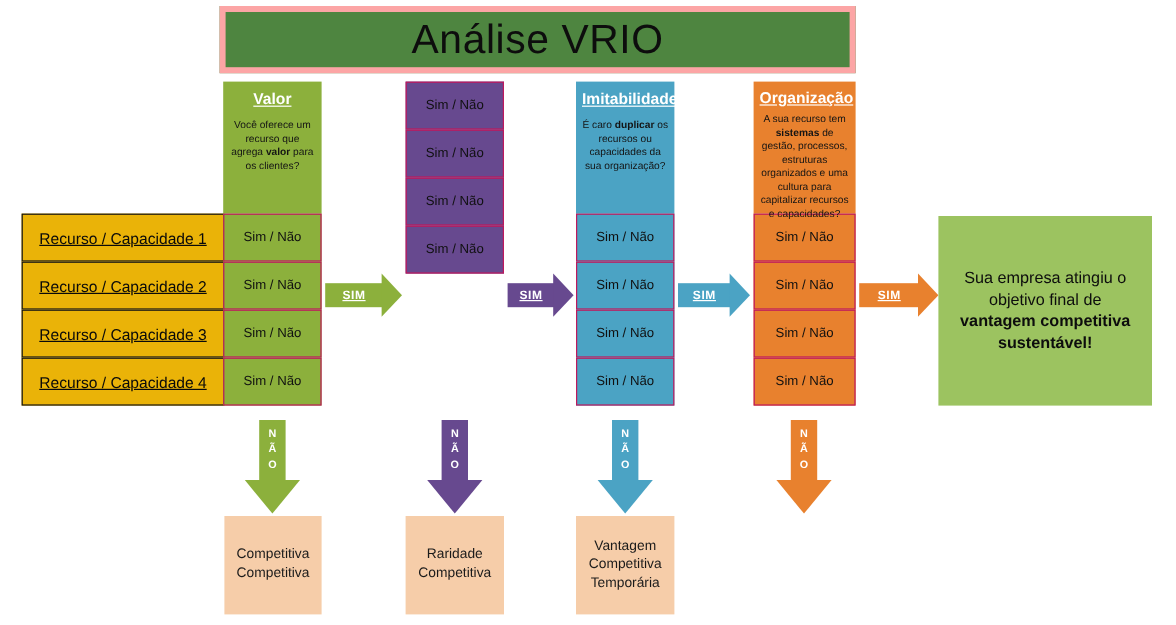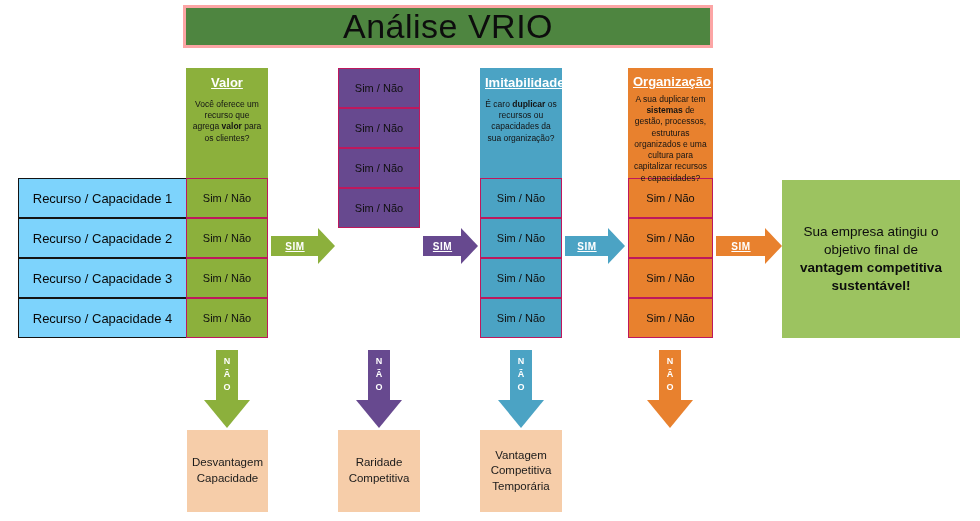--- a/index.html
+++ b/index.html
@@ -1,30 +1,30 @@
 <!DOCTYPE html>
 <html><head>
 <meta charset="utf-8">
 <style>
   html,body{margin:0;padding:0;background:#ffffff;}
   body{font-family:"Liberation Sans", sans-serif; -webkit-font-smoothing:antialiased;}
   .canvas{position:relative;width:980px;height:521px;background:#ffffff;overflow:hidden;}
 
   
   .bg-header{background:#4e8540;}
-  .bg-table{background:#7dd3fc;}
+  .bg-table{background:#eab308;text-decoration:underline;}
   .bg-olive{background:#8cb03c;}
   .bg-purple{background:#67498f;}
   .bg-blue{background:#4ba3c4;}
   .bg-orange{background:#e8812e;}
   .bg-peach{background:#f6cda9;}
   .bg-final{background:#9cc360;}
 
-  .title-bar{position:absolute;left:183px;top:5px;width:530px;height:43px;
-    border:3px solid #fca5a5;box-sizing:border-box;
+  .title-bar{position:absolute;left:183px;top:5px;width:530px;height:56px;
+    border:5px solid #fca5a5;box-sizing:border-box;
     display:flex;align-items:center;justify-content:center;
     font-size:34px;color:#0d0d0d;letter-spacing:0.5px;}
 
   .vrio-col{position:absolute;top:68px;border-radius:14px;}
   .col-top{height:110px;box-sizing:border-box;padding:7px 5px 0;}
   .col-title{text-align:center;font-weight:bold;text-decoration:underline;
     color:#ffffff;font-size:13px;margin-bottom:9px;}
   .col-question{text-align:center;font-size:8.5px;line-height:1.32;color:#141414;}
   .col-cell{height:40px;box-sizing:border-box;border:1px solid #be185d;
     display:flex;align-items:center;justify-content:center;
@@ -105,21 +105,21 @@
     </div>
     <div class="col-cell bg-blue">Sim / Não</div>
     <div class="col-cell bg-blue">Sim / Não</div>
     <div class="col-cell bg-blue">Sim / Não</div>
     <div class="col-cell bg-blue">Sim / Não</div>
   </div>
 
   <div class="vrio-col" style="left:628px;width:85px;">
     <div class="col-top bg-orange" style="padding-top:6px;">
       <div class="col-title" style="margin-bottom:5px;">Organização</div>
-      <div class="col-question"><span>A sua duplicar tem </span><b>sistemas</b><span> de gestão, processos, estruturas organizados e uma cultura para capitalizar recursos e capacidades?</span></div>
+      <div class="col-question"><span>A sua recurso tem </span><b>sistemas</b><span> de gestão, processos, estruturas organizados e uma cultura para capitalizar recursos e capacidades?</span></div>
     </div>
     <div class="col-cell bg-orange">Sim / Não</div>
     <div class="col-cell bg-orange">Sim / Não</div>
     <div class="col-cell bg-orange">Sim / Não</div>
     <div class="col-cell bg-orange">Sim / Não</div>
   </div>
 
   <div class="sim-arrow" style="left:271px;width:64px;">
     <div class="sim-body bg-olive">SIM</div>
     <div class="sim-head head-right-olive"></div>
@@ -155,21 +155,21 @@
       </div>
     <div class="no-head head-down-blue"></div>
   </div>
   <div class="no-arrow" style="left:647px;">
     <div class="no-body bg-orange">
         <span class="no-text">NÃO</span>
       </div>
     <div class="no-head head-down-orange"></div>
   </div>
 
-  <div class="outcome-box bg-peach" style="left:187px;width:81px;">Desvantagem Capacidade</div>
+  <div class="outcome-box bg-peach" style="left:187px;width:81px;">Competitiva Competitiva</div>
   <div class="outcome-box bg-peach" style="left:338px;width:82px;">Raridade Competitiva</div>
   <div class="outcome-box bg-peach" style="left:480px;width:82px;">Vantagem Competitiva Temporária</div>
 
   <div class="final-box bg-final">
     <div><span>Sua empresa atingiu o objetivo final de </span><b>vantagem competitiva sustentável!</b><span></span></div>
   </div>
 
 </div>
 
 </body></html>

